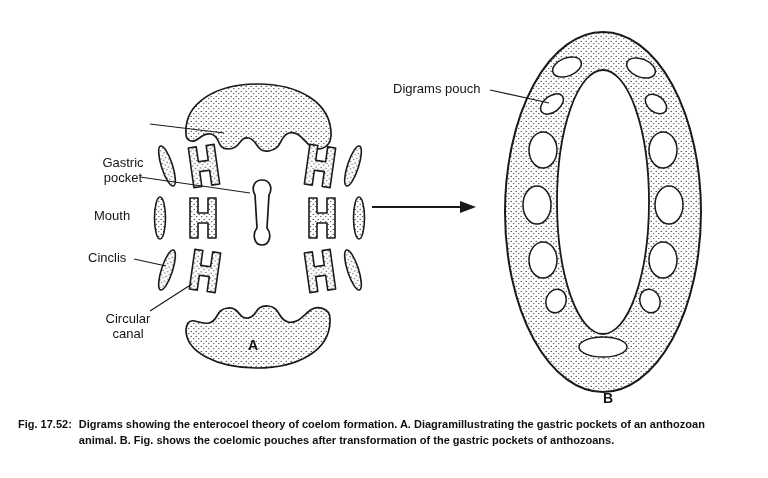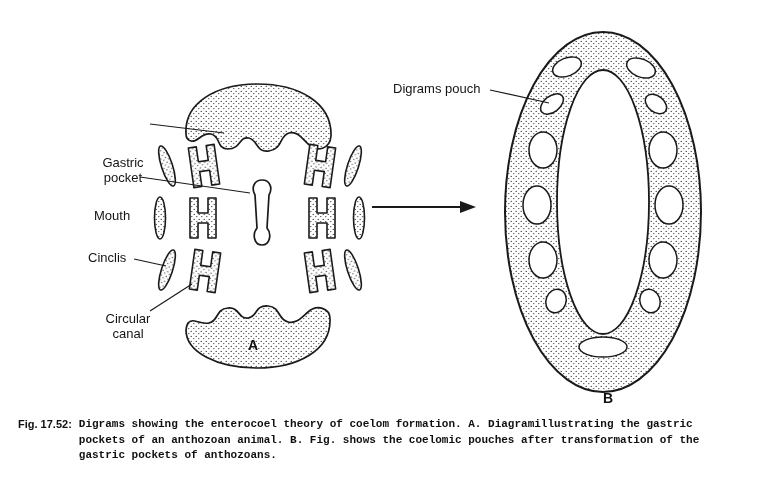--- a/index.html
+++ b/index.html
@@ -29,21 +29,21 @@
   .caption{
     position:absolute;
     left:18px;top:417px;width:712px;
     display:flex;
     font-size:11px;
     line-height:1.42;
     font-weight:bold;
     color:#101010;
   }
   .cap-label{flex:0 0 auto;margin-right:7px;}
-  .cap-text{flex:1 1 auto;max-width:648px;font-family:Liberation Mono, monospace;}
+  .cap-text{flex:1 1 auto;max-width:648px;}
 </style>
 </head>
 <body>
 
 <div class="page">
 
   <svg class="fig-canvas" width="768" height="412" viewBox="0 0 768 412">
     <defs>
       <pattern id="stip" width="5" height="5" patternUnits="userSpaceOnUse">
         <rect width="5" height="5" fill="#ffffff"></rect>

